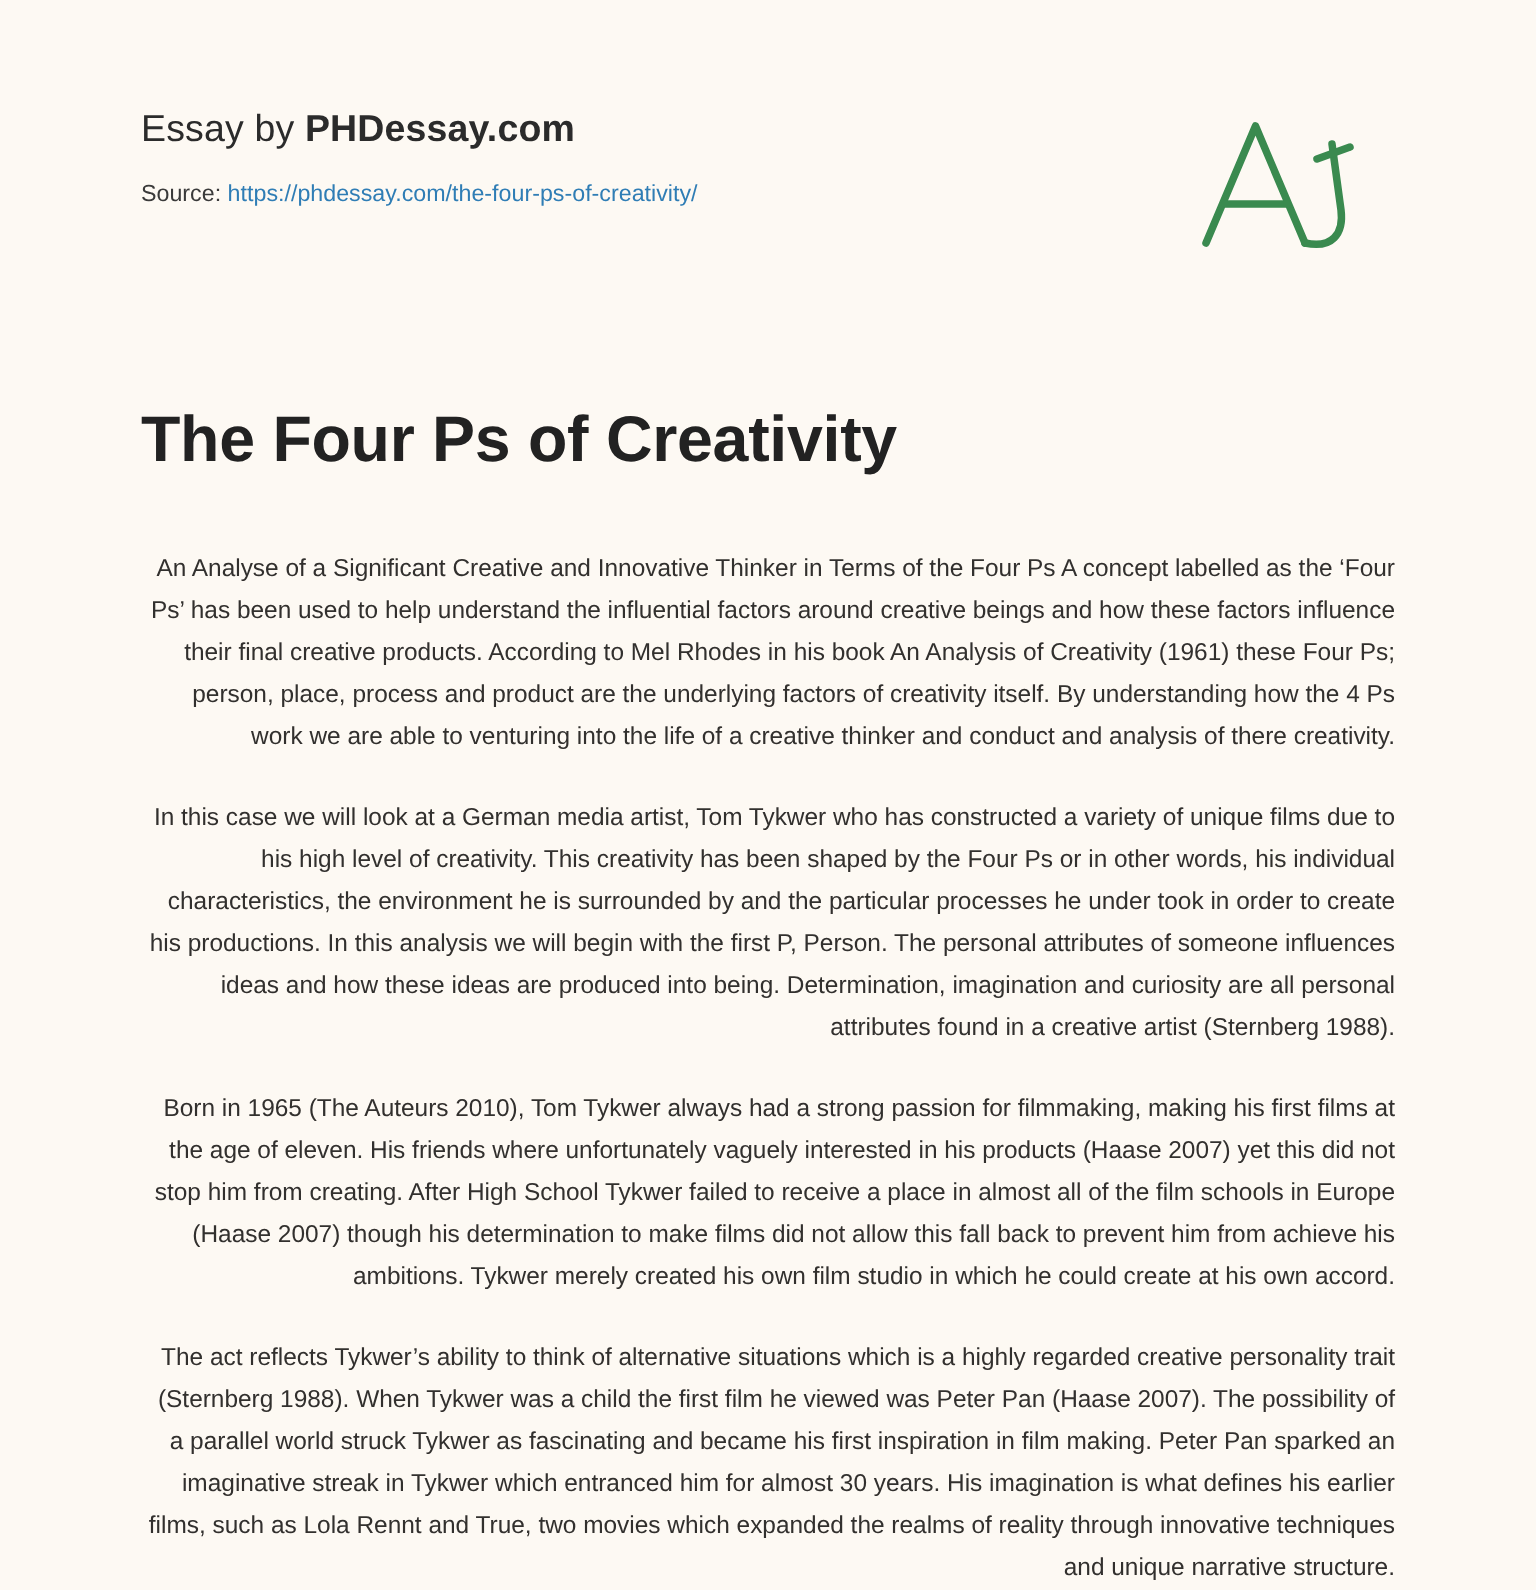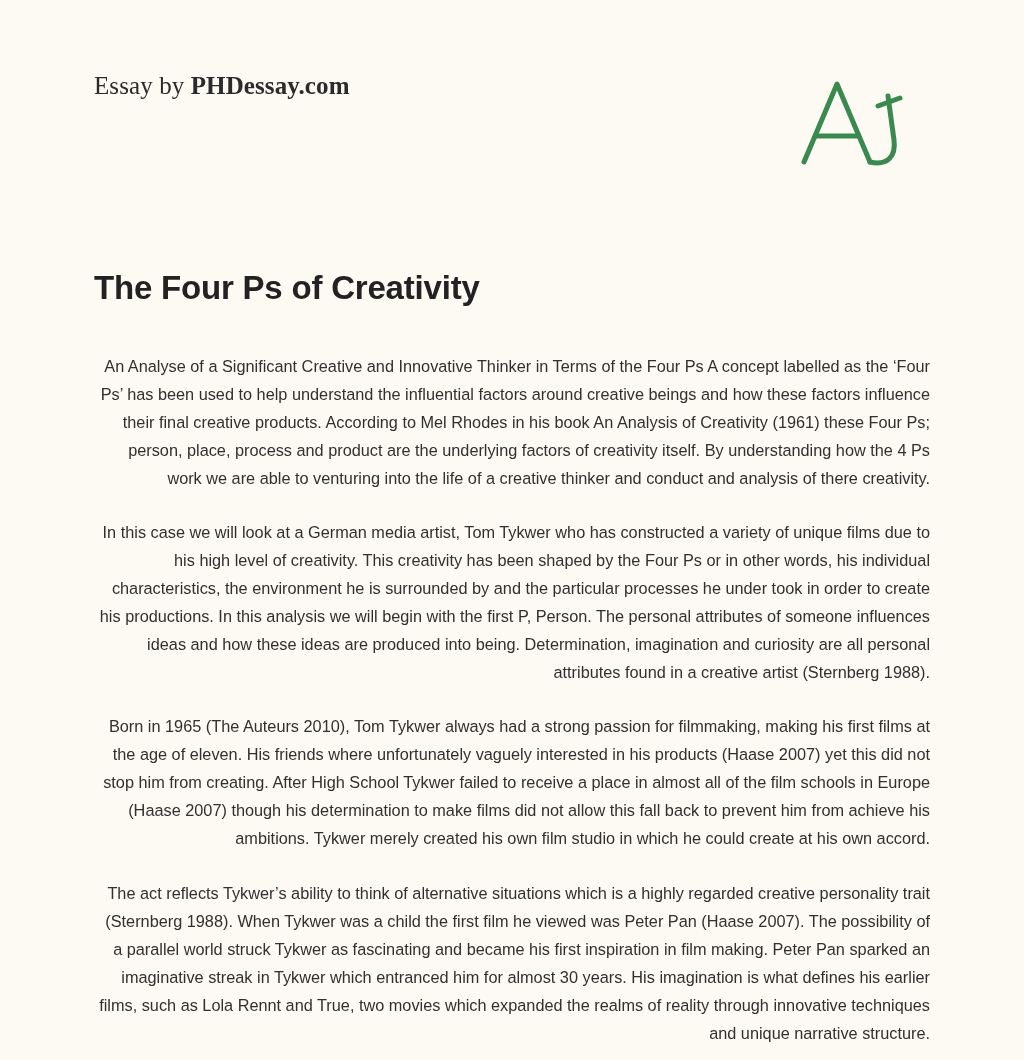--- a/index.html
+++ b/index.html
@@ -21,21 +21,20 @@
     box-sizing: border-box;
     padding: 66px 94px 0 94px;
   }
   .header-row {
     display: flex;
     align-items: flex-start;
     justify-content: space-between;
   }
   .header-left {
     padding-top: 6px;
-    font-family: Liberation Serif, serif;
   }
   .brand-line {
     font-size: 25px;
     color: #2b2b2b;
     letter-spacing: 0.1px;
     white-space: nowrap;
   }
   .brand-essay {
     font-weight: normal;
   }
@@ -63,21 +62,21 @@
     height: 105px;
     position: relative;
     margin-right: 18px;
     margin-top: 4px;
   }
   .logo-wrap svg {
     display: block;
   }
   h1.title {
     margin: 92px 0 0 0;
-    font-size: 33px;
+    font-size: 43px;
     line-height: 1.25;
     font-weight: bold;
     color: #222222;
     letter-spacing: -0.2px;
   }
   .article {
     margin-top: 44px;
   }
   .article p {
     margin: 0 0 26px 0;
@@ -93,20 +92,23 @@
 </head>
 <body>
 
 <div class="page">
 
   <div class="header-row">
     <div class="header-left">
       <div class="brand-line">
         <span class="brand-essay">Essay</span><span class="brand-by"> by </span><span class="brand-site">PHDessay.com</span>
       </div>
+      <div class="source-line">
+        <span class="source-label">Source: </span><a class="source-url" href="#">https://phdessay.com/the-four-ps-of-creativity/</a>
+      </div>
     </div>
 
     <div class="logo-wrap">
       <svg width="120" height="105" viewBox="0 0 120 105" xmlns="http://www.w3.org/2000/svg">
         <g fill="none" stroke="#3a8a4f" stroke-width="5" stroke-linecap="round" stroke-linejoin="round">
           <path d="M12 92 L45 14 L78 92"></path>
           <path d="M25 66 L66 66"></path>
           <path d="M78 92 C 96 96, 104 86, 102 70 L96 26"></path>
           <path d="M86 36 L108 28"></path>
         </g>

